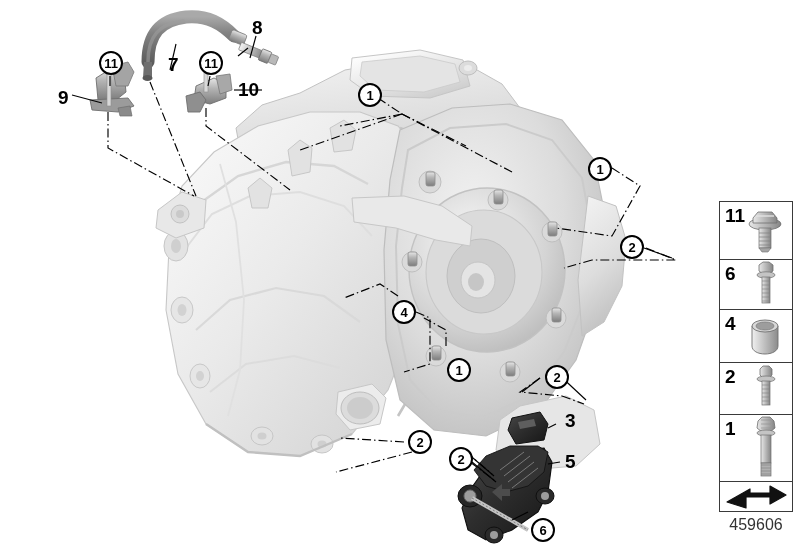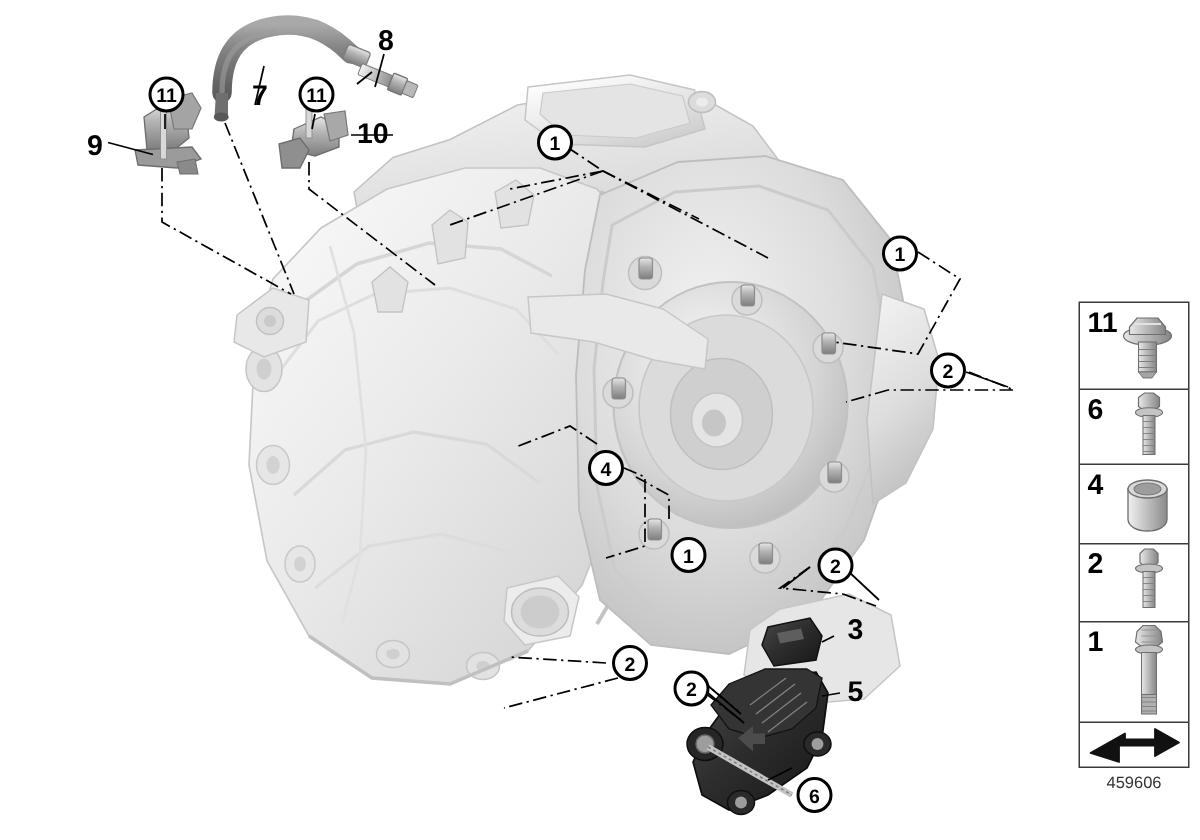--- a/index.html
+++ b/index.html
@@ -18,21 +18,21 @@
         line-height:1;z-index:40;}
 
   
   #legend{position:absolute;left:719px;top:201px;width:74px;height:311px;
           border:1.5px solid #3a3a3a;box-sizing:border-box;background:#fff;z-index:30;}
   .lrow{position:relative;border-bottom:1.5px solid #3a3a3a;box-sizing:border-box;}
   .lrow:last-child{border-bottom:none;}
   .lnum{position:absolute;left:5px;top:4px;font-size:19px;font-weight:bold;color:#000;line-height:1;}
   .lart{position:absolute;right:4px;top:0;bottom:0;width:46px;}
   #partno{position:absolute;left:719px;top:516px;width:74px;text-align:center;
-          font-size:11px;color:#333;z-index:30;}
+          font-size:16px;color:#333;z-index:30;}
 
   svg{display:block;}
   .lead{stroke:#000;stroke-width:1.15;fill:none;}
   .dash{stroke:#000;stroke-width:1.15;fill:none;
         stroke-dasharray:9 3 1.5 3;stroke-linecap:butt;}
 </style>
 </head>
 <body>
 
 <div id="stage">

